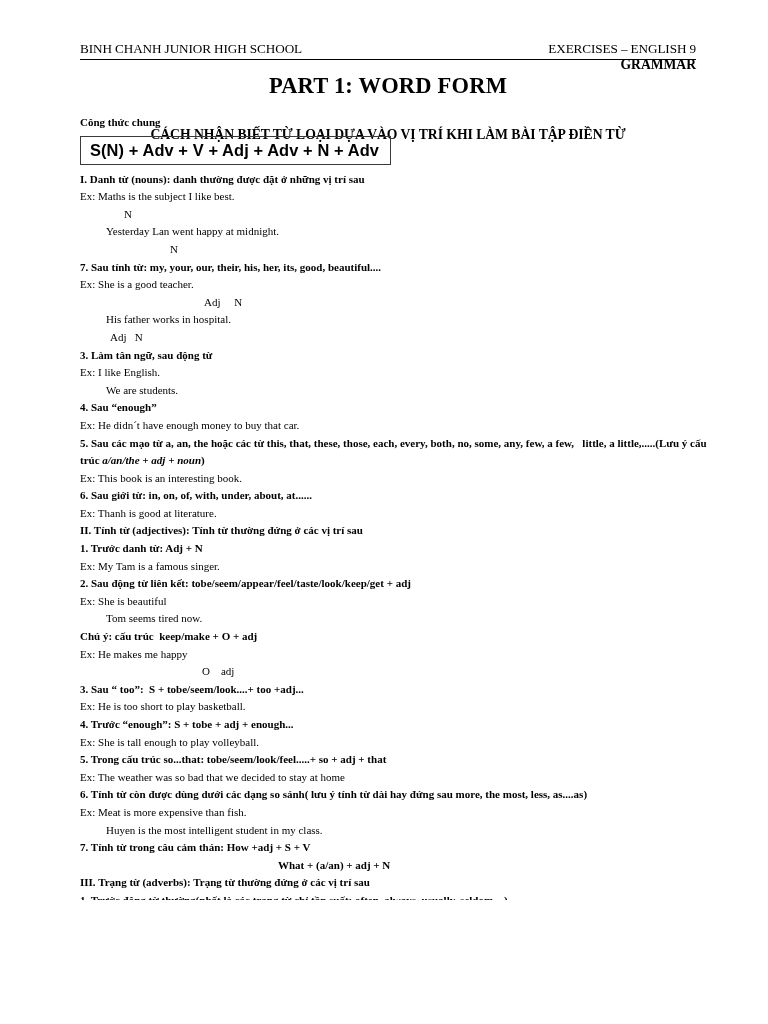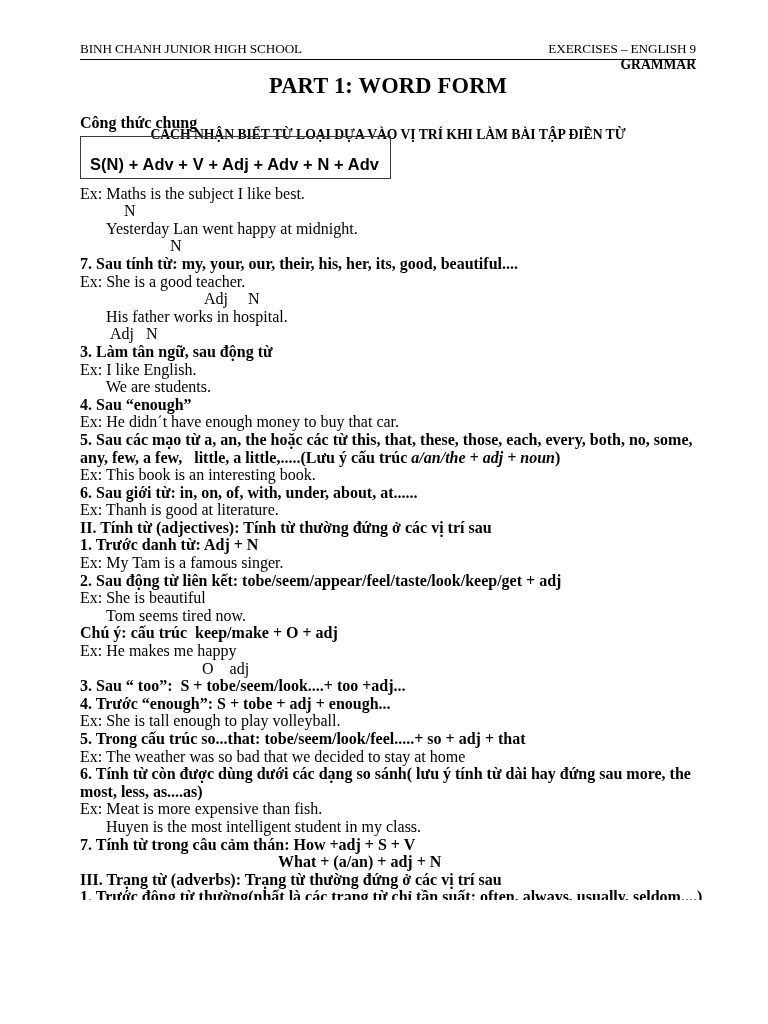--- a/index.html
+++ b/index.html
@@ -73,32 +73,32 @@
 
   
   .body-col {
     position: absolute;
     left: 80px;
     top: 114px;
     width: 640px;
   }
 
   .ln {
-    font-size: 16px;
+    font-size: 11px;
     line-height: 17.6px;
     white-space: pre-wrap;
   }
   .b { font-weight: bold; }
   .i { font-style: italic; }
 
   
   .formula-box {
     display: inline-block;
     border: 1.6px solid #3a3a3a;
-    padding: 17px 11px 4px 9px;
+    padding: 3px 11px 4px 9px;
     margin: 4px 0 6px 0;
     font-family: "Liberation Sans", "DejaVu Sans", sans-serif;
     font-weight: bold;
     font-size: 16.4px;
     line-height: 20px;
     letter-spacing: 0.1px;
     white-space: nowrap;
   }
 
   
@@ -137,20 +137,21 @@
   </div>
 
   <div class="body-col">
 
     <div class="ln b">Công thức chung</div>
 
     <div>
       <span class="formula-box">S(N) + Adv + V + Adj + Adv + N + Adv</span>
     </div>
 
+    <div class="ln b">I. Danh từ (nouns): danh thường được đặt ở những vị trí sau</div>
 
     <div class="ln">Ex: Maths is the subject I like best.</div>
     <div class="ln ind-n1">N</div>
     <div class="ln ind1">Yesterday Lan went happy at midnight.</div>
     <div class="ln ind-n2">N</div>
 
     <div class="ln b">7. Sau tính từ: my, your, our, their, his, her, its, good, beautiful....</div>
     <div class="ln">Ex: She is a good teacher.</div>
     <div class="ln ind-adjn">Adj     N</div>
     <div class="ln ind1">His father works in hospital.</div>
@@ -176,20 +177,21 @@
 
     <div class="ln b">2. Sau động từ liên kết: tobe/seem/appear/feel/taste/look/keep/get + adj</div>
     <div class="ln">Ex: She is beautiful</div>
     <div class="ln ind1">Tom seems tired now.</div>
 
     <div class="ln b">Chú ý: cấu trúc  keep/make + O + adj</div>
     <div class="ln">Ex: He makes me happy</div>
     <div class="ln ind-oadj">O    adj</div>
 
     <div class="ln b">3. Sau “ too”:  S + tobe/seem/look....+ too +adj...</div>
+    <div class="ln">Ex: He is too short to play basketball.</div>
 
     <div class="ln b">4. Trước “enough”: S + tobe + adj + enough...</div>
     <div class="ln">Ex: She is tall enough to play volleyball.</div>
 
     <div class="ln b">5. Trong cấu trúc so...that: tobe/seem/look/feel.....+ so + adj + that</div>
     <div class="ln">Ex: The weather was so bad that we decided to stay at home</div>
 
     <div class="ln b">6. Tính từ còn được dùng dưới các dạng so sánh( lưu ý tính từ dài hay đứng sau more, the most, less, as....as)</div>
     <div class="ln">Ex: Meat is more expensive than fish.</div>
     <div class="ln ind1">Huyen is the most intelligent student in my class.</div>

